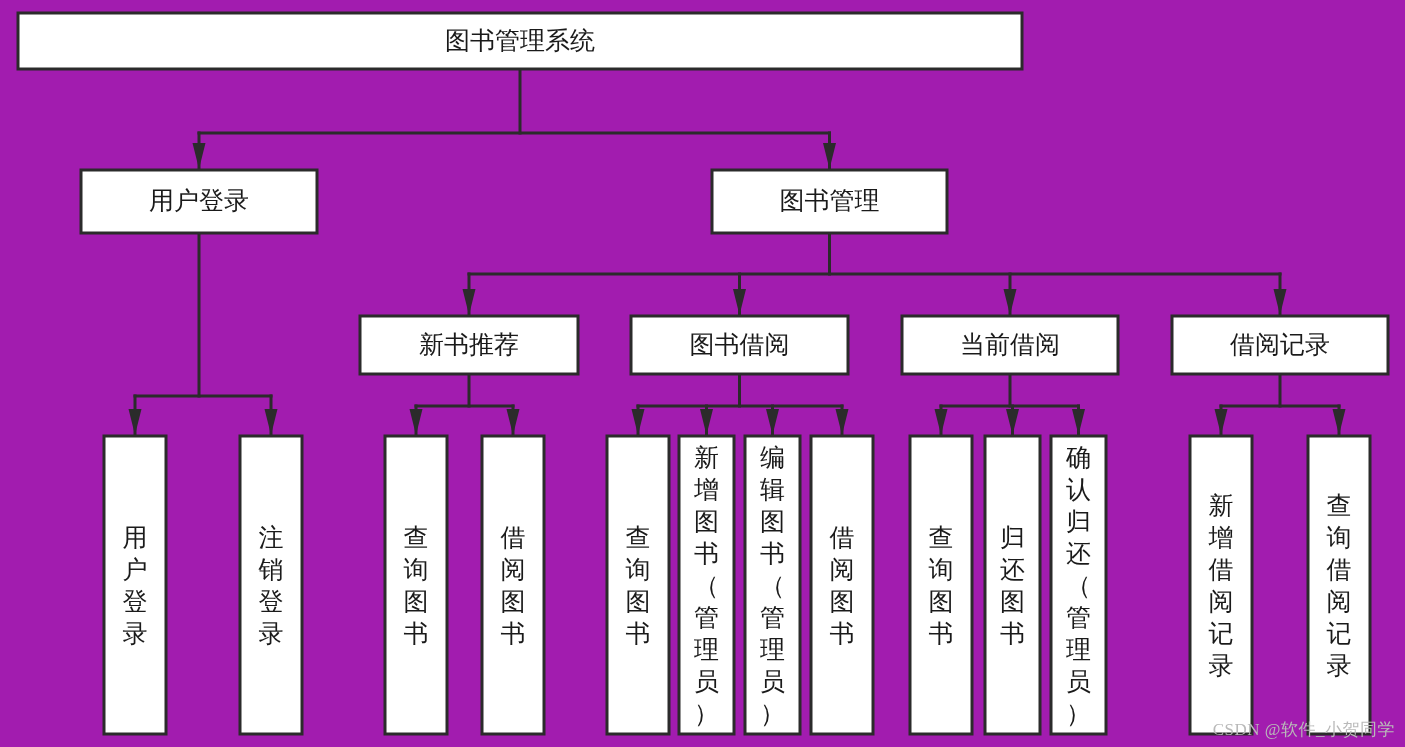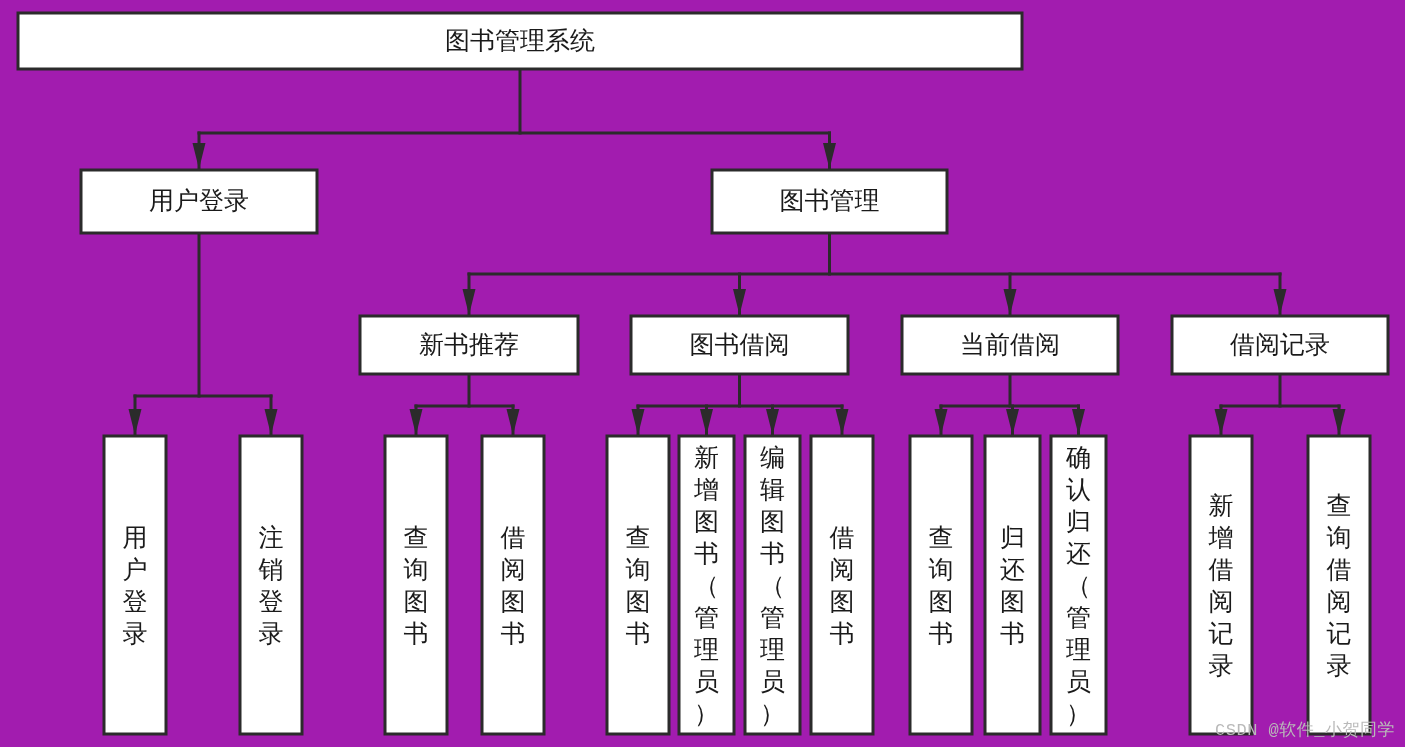--- a/index.html
+++ b/index.html
@@ -53,21 +53,21 @@
     font-family: "Liberation Sans", "DejaVu Sans", sans-serif;
     font-size: 25px;
     fill: #1a1a1a;
     text-anchor: middle;
     white-space: pre;
   }
   .watermark {
     position: absolute;
     right: 10px;
     bottom: 6px;
-    font-family: Liberation Mono, monospace;
+    font-family: Liberation Serif, serif;
     font-size: 17px;
     color: #b9b9b9;
     letter-spacing: 0.5px;
     user-select: none;
     pointer-events: none;
     white-space: pre;
   }
 </style>
 </head>
 <body>

